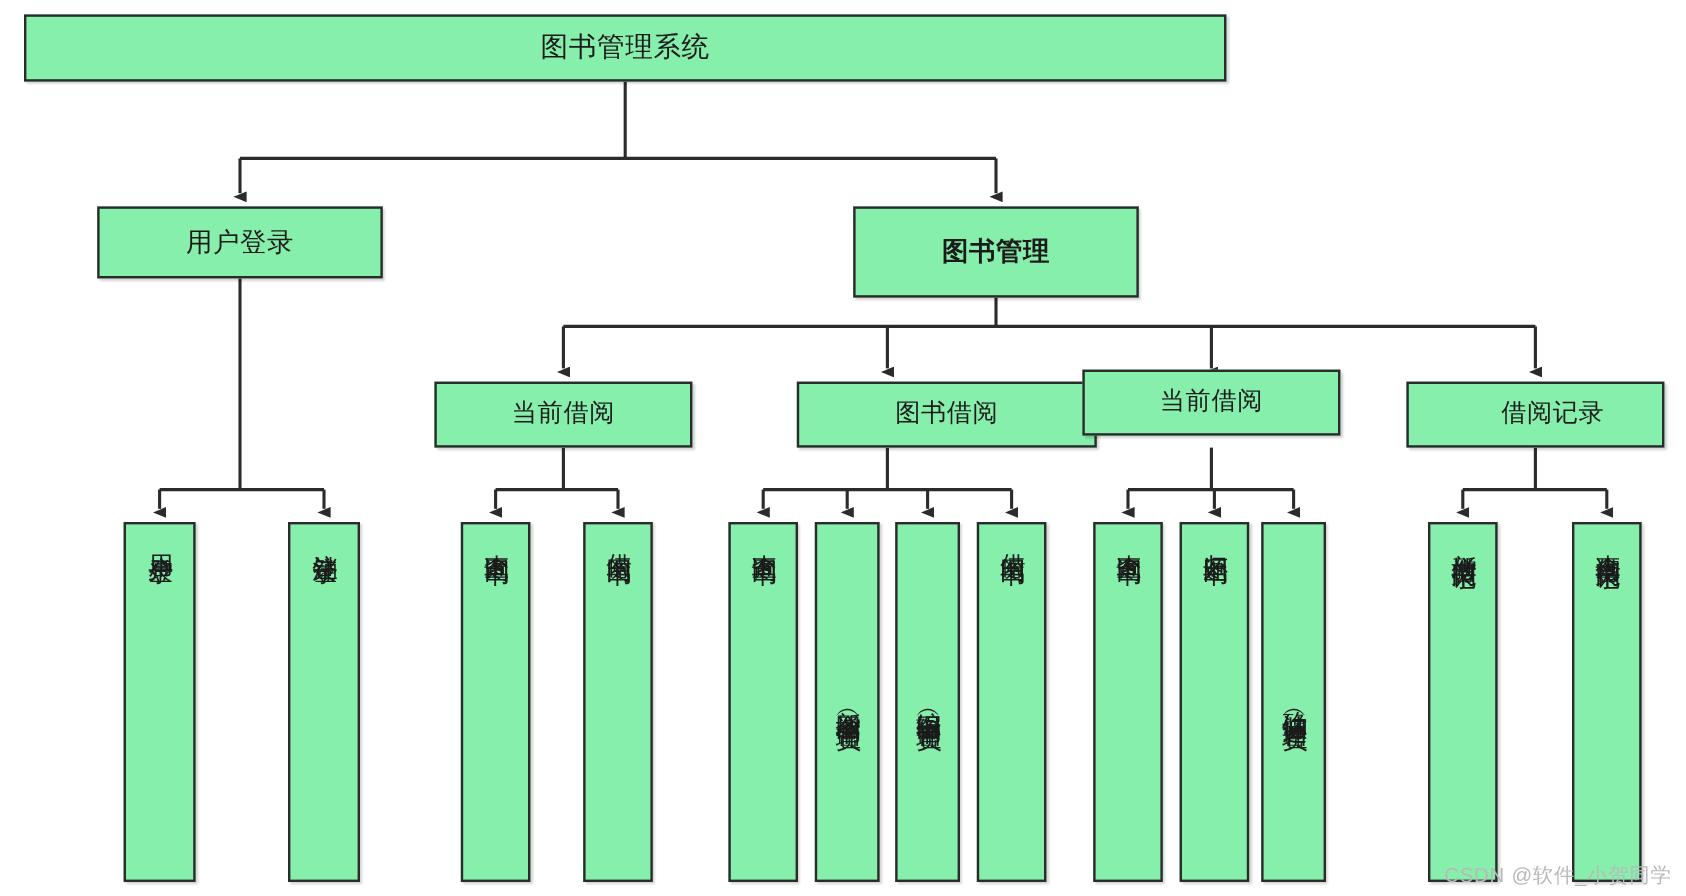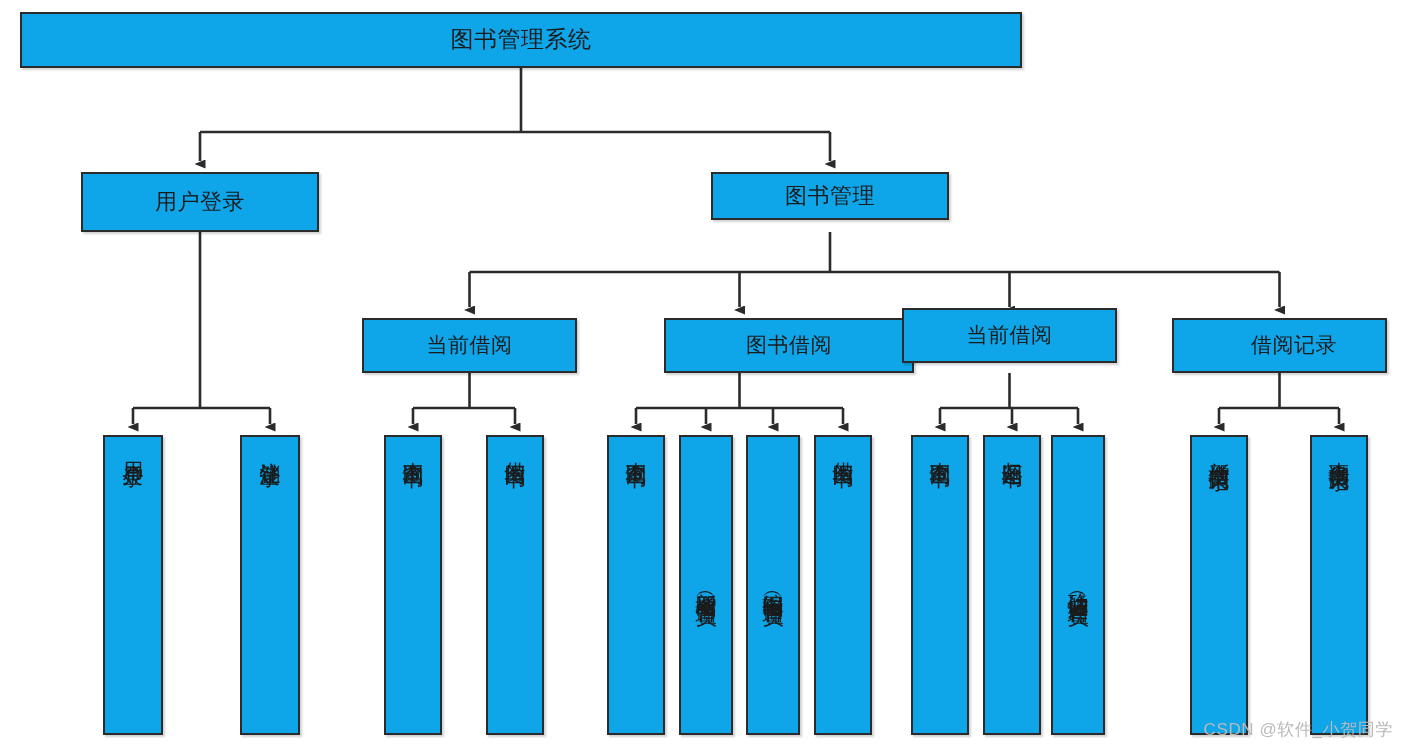--- a/index.html
+++ b/index.html
@@ -22,21 +22,21 @@
     position: absolute;
     left: 0;
     top: 0;
     width: 1405px;
     height: 747px;
     pointer-events: none;
   }
   .node {
     position: absolute;
     box-sizing: border-box;
-    background: #0ea5e9;
+    background: #86efac;
     border: 2px solid #2b2b2b;
     box-shadow: 2px 2px 2px rgba(0,0,0,0.18);
     display: flex;
     align-items: center;
     justify-content: center;
     z-index: 2;
   }
   .node .label {
     color: #1b1b1b;
     line-height: 1.18;
@@ -122,21 +122,21 @@
       </g>
   </svg>
 
   <div id="nodes">
       <div class="node root" style="left: 20px; top: 12px; width: 1002px; height: 56px;">
         <span class="label">图书管理系统</span>
       </div>
       <div class="node level1" style="left: 81px; top: 172px; width: 238px; height: 60px;">
         <span class="label">用户登录</span>
       </div>
-      <div class="node level1" style="left: 711px; top: 172px; width: 238px; height: 48px;">
+      <div class="node level1" style="left: 711px; top: 172px; width: 238px; height: 76px; font-weight: bold;">
         <span class="label">图书管理</span>
       </div>
       <div class="node level2" style="left: 362px; top: 318px; width: 215px; height: 55px;">
         <span class="label">当前借阅</span>
       </div>
       <div class="node level2" style="left: 664px; top: 318px; width: 250px; height: 55px;">
         <span class="label">图书借阅</span>
       </div>
       <div class="node level2" style="left: 902px; top: 308px; width: 215px; height: 55px;">
         <span class="label">当前借阅</span>

